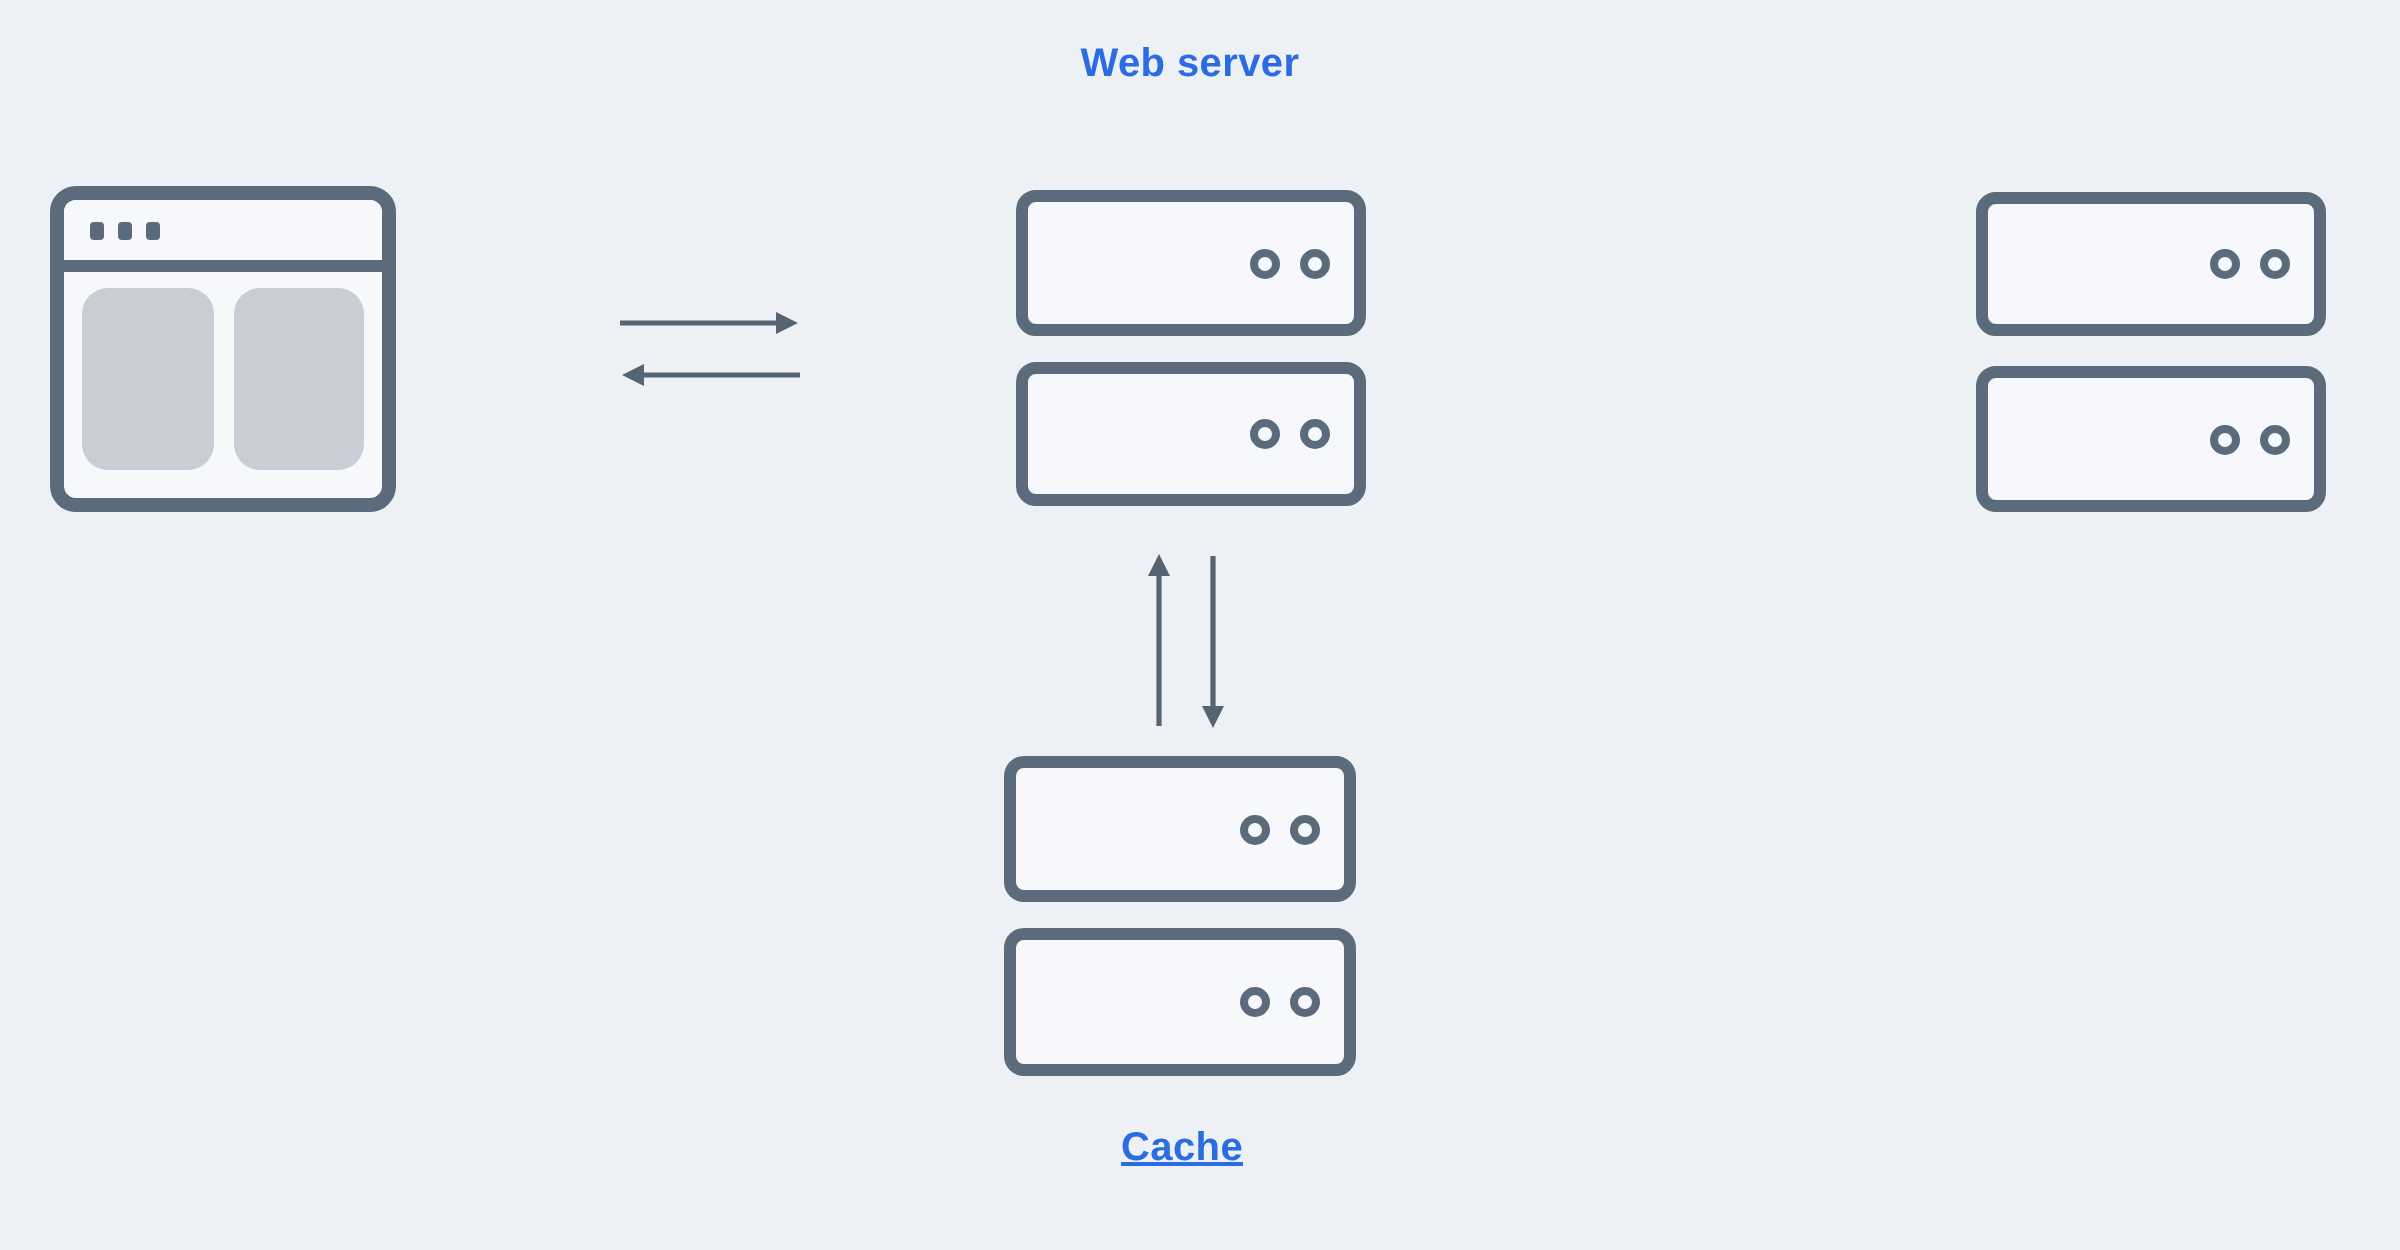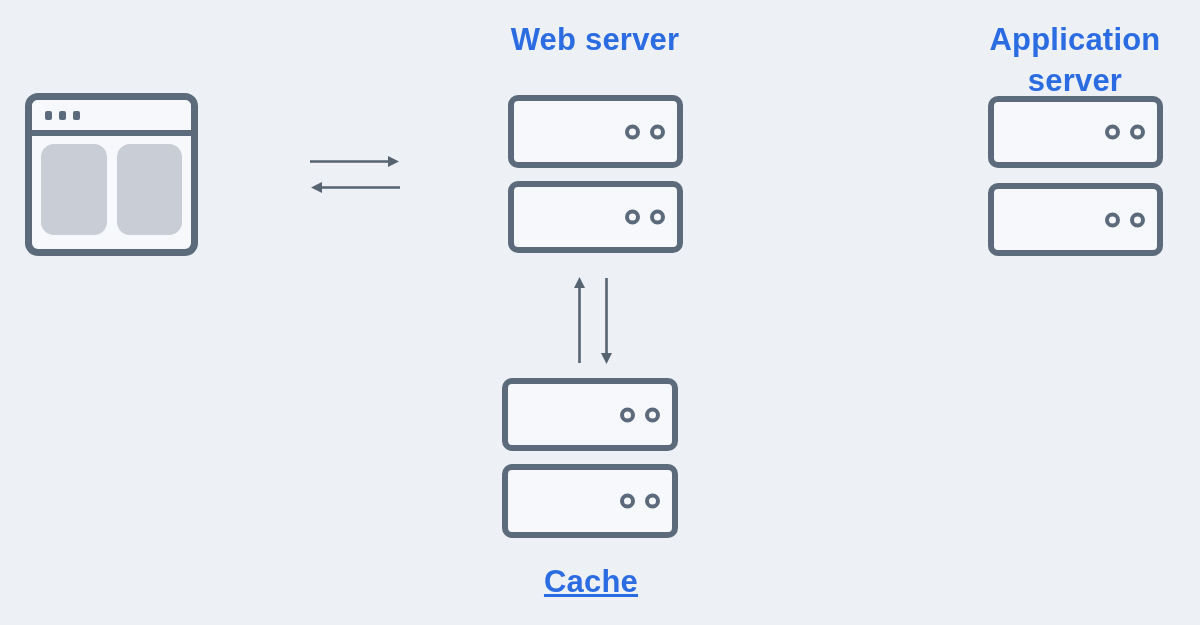--- a/index.html
+++ b/index.html
@@ -23,21 +23,21 @@
     height: 625px;
     background: var(--bg);
   }
 
   
   .node-label {
     position: absolute;
     width: 220px;
     text-align: center;
     color: var(--accent-blue);
-    font-size: 31px;
+    font-size: 20px;
     font-weight: 600;
     line-height: 1.33;
     letter-spacing: 0.2px;
   }
   .label-web   { left: 485px; top: 19px; }
   .label-app   { left: 965px; top: 19px; }
   .label-cache { left: 481px; top: 561px; text-decoration: underline; }
 
   
   .browser {
@@ -127,21 +127,20 @@
       <span class="browser-dot"></span>
       <span class="browser-dot"></span>
     </div>
     <div class="browser-body">
       <div class="browser-panel"></div>
       <div class="browser-panel"></div>
     </div>
   </div>
 
   <div class="node-label label-web">Web server</div>
-  <div class="node-label label-app">Application server</div>
   <div class="node-label label-cache">Cache</div>
 
   <div class="server web-1">
     <span class="led led-outer"></span>
     <span class="led led-inner"></span>
   </div>
   <div class="server web-2">
     <span class="led led-outer"></span>
     <span class="led led-inner"></span>
   </div>

